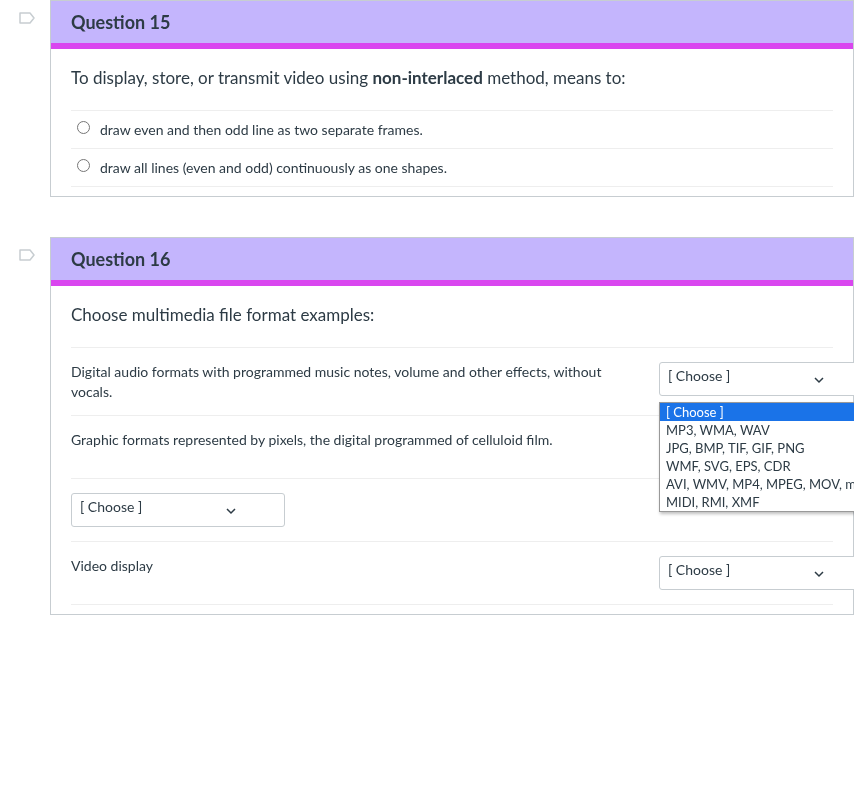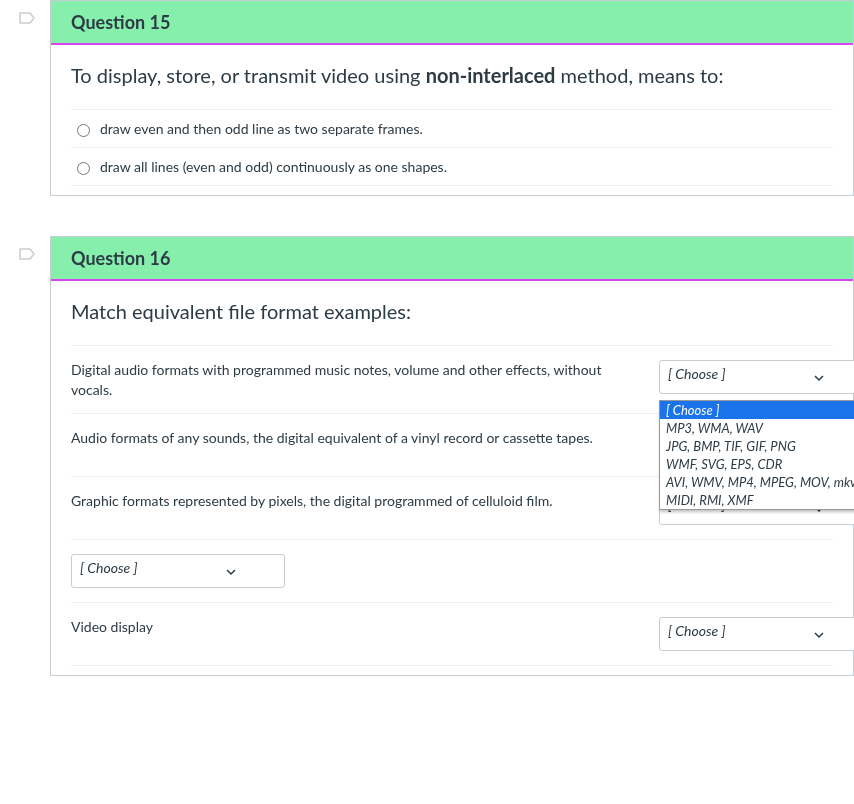--- a/index.html
+++ b/index.html
@@ -22,39 +22,39 @@
   .flag {
     position: absolute;
     left: -34px;
     top: 10px;
     width: 20px;
     height: 20px;
     cursor: pointer;
   }
   .flag svg { display:block; }
   .q-header {
-    background: #86efac;
-    border-bottom: 2px solid #d946ef;
+    background: #c4b5fd;
+    border-bottom: 6px solid #d946ef;
     padding: 10px 20px;
     font-weight: 700;
     font-size: 18px;
   }
   .q-body {
     padding: 18px 20px 4px 20px;
   }
   .stem {
-    font-size: 20px;
+    font-size: 17px;
     margin-bottom: 22px;
   }
   .stem b { font-weight: 700; }
   .answer {
     border-top: 1px solid #eee;
     padding: 10px 0 10px 6px;
     display: flex;
-    align-items: flex-end;
+    align-items: flex-start;
     gap: 10px;
     font-size: 14px;
     cursor: pointer;
   }
   .answer input[type=radio]{ margin:0; }
   .match-row {
     border-top: 1px solid #eee;
     padding: 14px 0;
     display: flex;
     align-items: flex-start;
@@ -62,21 +62,20 @@
     font-size: 14px;
   }
   .match-label {
     flex: 1;
     line-height: 1.4;
   }
   .match-select-wrap {
     position: relative;
     width: 174px;
     flex-shrink: 0;
-    font-style: italic;
   }
   .match-select {
     width: 214px;
     height: 34px;
     border: 1px solid #c7cdd1;
     border-radius: 3px;
     padding: 4px 8px;
     font-size: 14px;
     background: #fff;
     appearance: none;
@@ -138,21 +137,21 @@
 </div>
 
 <div class="q-block">
   <div class="flag">
     <svg width="20" height="20" viewBox="0 0 20 20">
       <path d="M3 2 h10 l4 5 -4 5 h-10 z" fill="none" stroke="#c7cdd1" stroke-width="1.5" stroke-linejoin="round"></path>
     </svg>
   </div>
   <div class="q-header">Question 16</div>
   <div class="q-body">
-    <div class="stem">Match equivalent file format examples:</div>
+    <div class="stem">Choose multimedia file format examples:</div>
 
     <div class="match-row">
       <div class="match-label">Digital audio formats with programmed music notes, volume and other effects, without vocals.</div>
       <div class="match-select-wrap">
         <div class="match-select">[ Choose ]</div>
         <span class="chev">
           <svg width="12" height="12" viewBox="0 0 12 12">
               <path d="M2 4 l4 4 4-4" fill="none" stroke="#2d3b45" stroke-width="1.5"></path>
             </svg>
         </span>
@@ -160,26 +159,20 @@
           <div class="opt sel">[ Choose ]</div>
           <div class="opt">MP3, WMA, WAV</div>
           <div class="opt">JPG, BMP, TIF, GIF, PNG</div>
           <div class="opt">WMF, SVG, EPS, CDR</div>
           <div class="opt">AVI, WMV, MP4, MPEG, MOV, mkv</div>
           <div class="opt">MIDI, RMI, XMF</div>
         </div>
       </div>
     </div>
 
-    <div class="match-row">
-      <div class="match-label">Audio formats of any sounds, the digital equivalent of a vinyl record or cassette tapes.</div>
-      <div class="match-select-wrap" style="visibility:hidden">
-        <div class="match-select">[ Choose ]</div>
-      </div>
-    </div>
 
     <div class="match-row">
       <div class="match-label">Graphic formats represented by pixels, the digital programmed of celluloid film.</div>
       <div class="match-select-wrap">
         <div class="match-select">[ Choose ]</div>
         <span class="chev">
           <svg width="12" height="12" viewBox="0 0 12 12">
               <path d="M2 4 l4 4 4-4" fill="none" stroke="#2d3b45" stroke-width="1.5"></path>
             </svg>
         </span>

